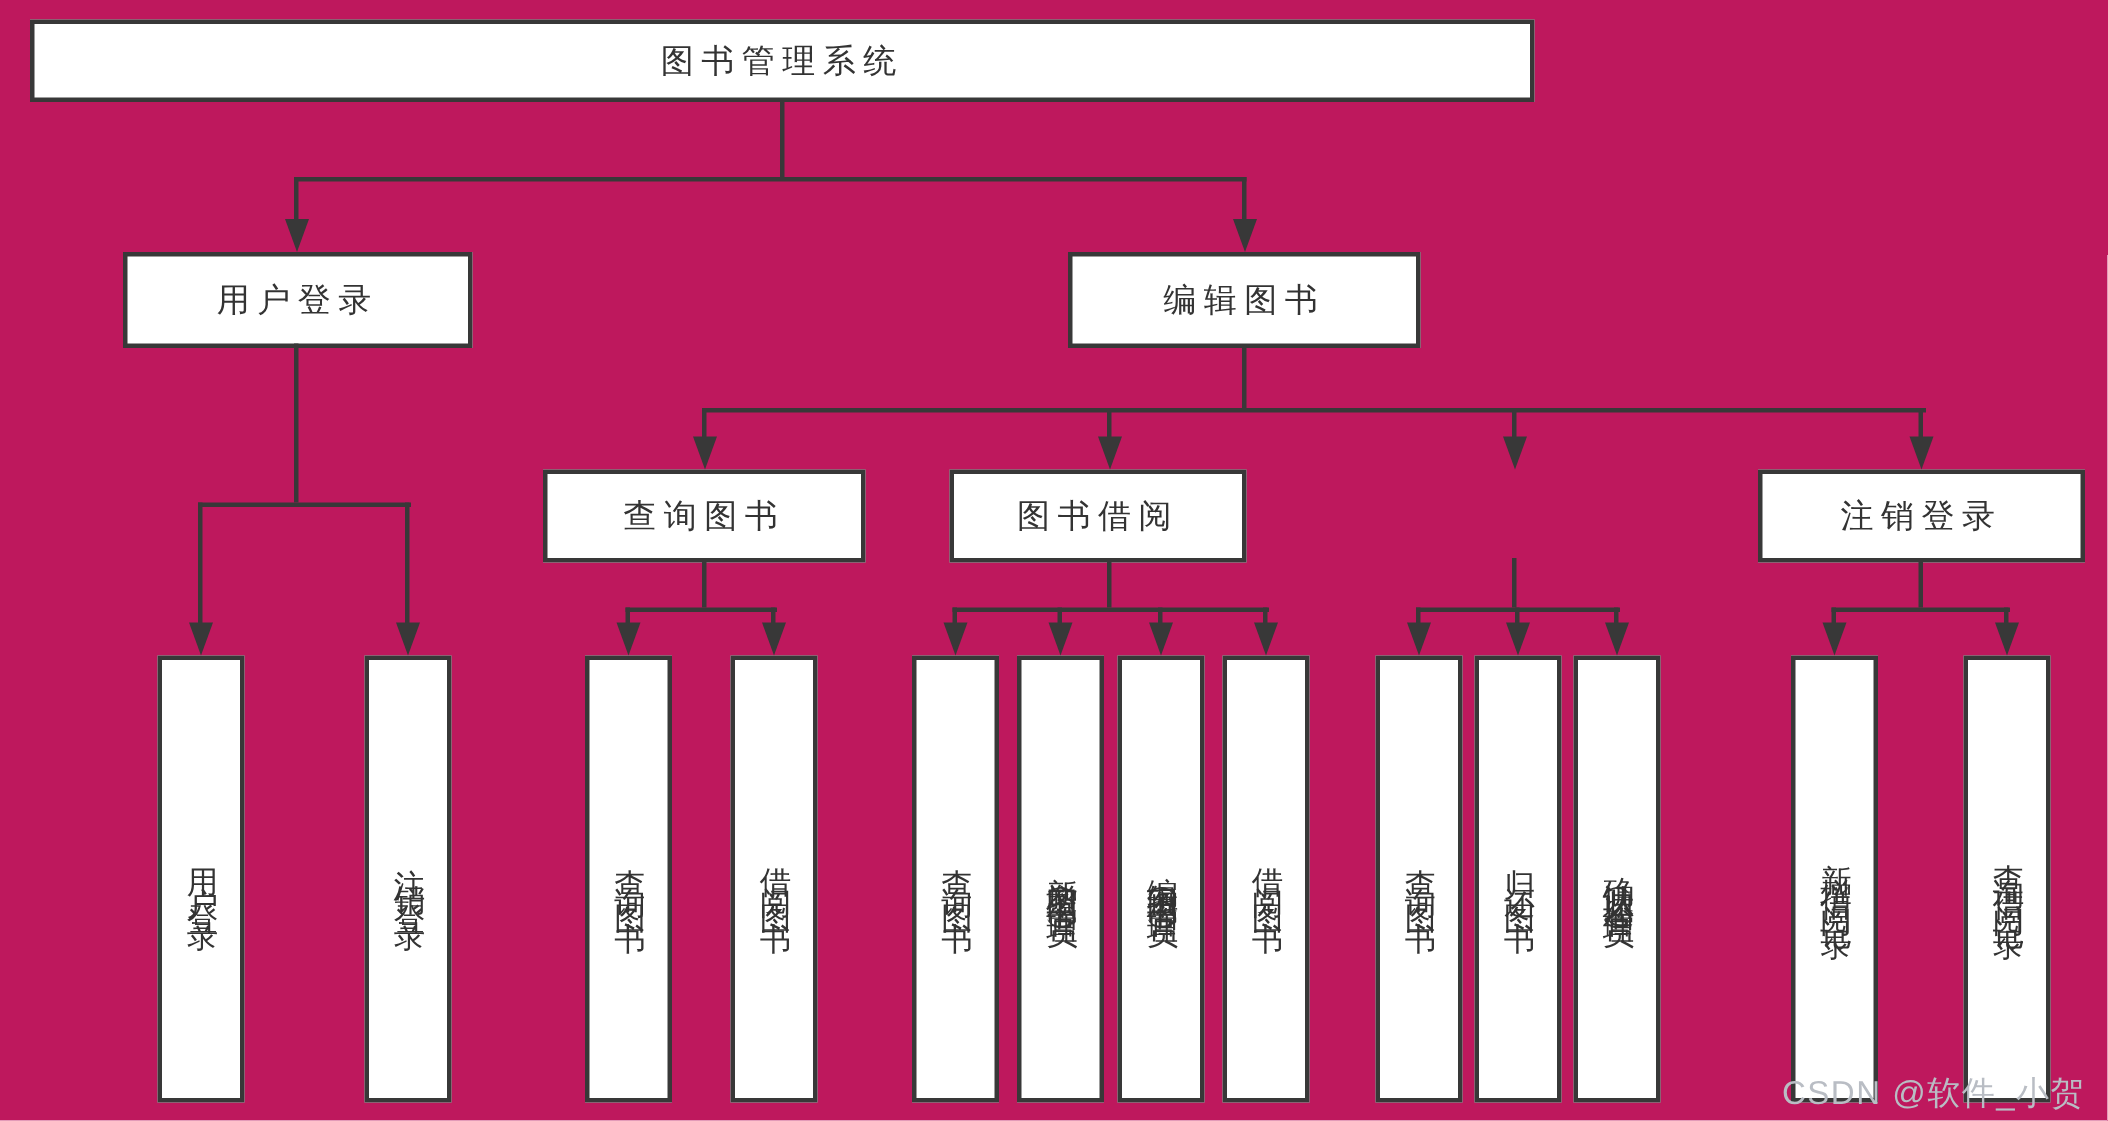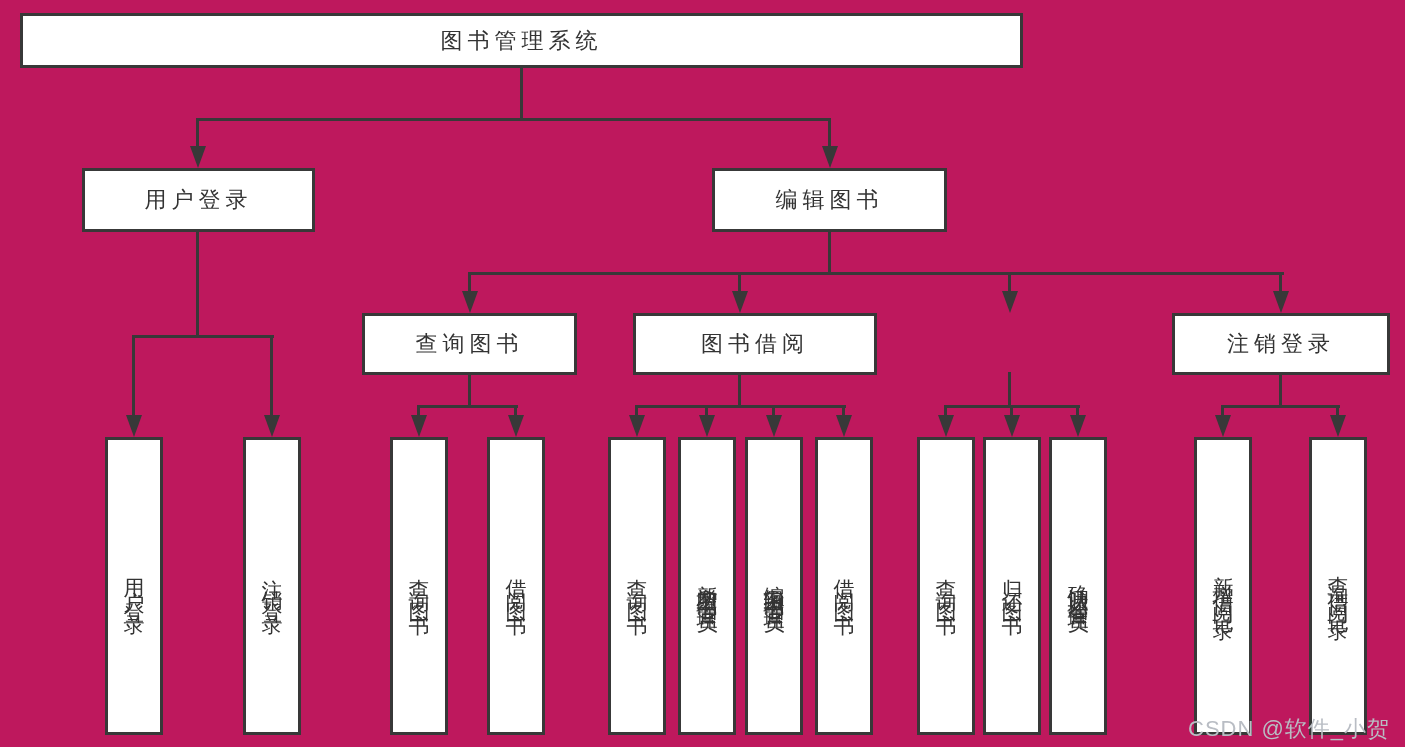--- a/index.html
+++ b/index.html
@@ -37,21 +37,21 @@
 <div id="canvas">
 
   <div class="box" style="left:20px;top:13px;width:1003px;height:55px;">图书管理系统</div>
 
   <div class="box" style="left:82px;top:168px;width:233px;height:64px;">用户登录</div>
 
   <div class="box" style="left:712px;top:168px;width:235px;height:64px;">编辑图书</div>
 
   <div class="box" style="left:362px;top:313px;width:215px;height:62px;">查询图书</div>
 
-  <div class="box" style="left:633px;top:313px;width:244px;height:62px;">图书借阅</div>
+  <div class="box" style="left:633px;top:313px;width:198px;height:62px;">图书借阅</div>
 
 
   <div class="box" style="left:1172px;top:313px;width:218px;height:62px;">注销登录</div>
 
   <div class="box leaf" style="left:105px;top:437px;width:58px;height:298px;">用户登录</div>
 
   <div class="box leaf" style="left:243px;top:437px;width:58px;height:298px;">注销登录</div>
 
   <div class="box leaf" style="left:390px;top:437px;width:58px;height:298px;">查询图书</div>
 

